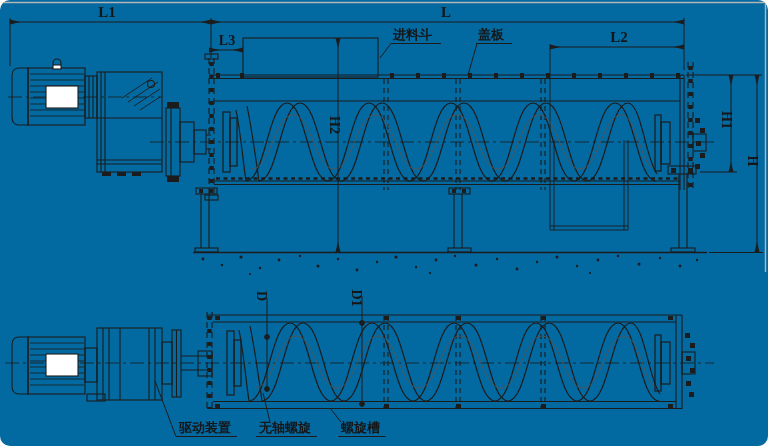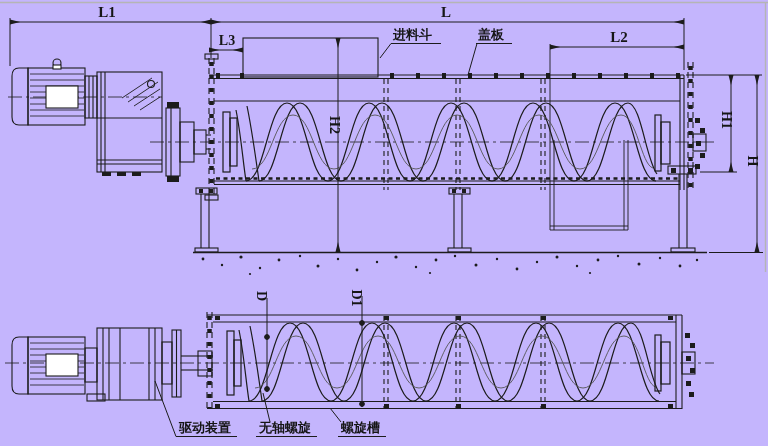--- a/index.html
+++ b/index.html
@@ -1,17 +1,17 @@
 <!DOCTYPE html>
 <html><head>
 <meta charset="utf-8">
 <style>
   html,body{margin:0;padding:0;background:#ffffff;}
-  #stage{position:relative;width:768px;height:446px;background:#c4b5fd;overflow:hidden;
-         font-family:"Liberation Sans",sans-serif;}
+  #stage{position:relative;width:768px;height:446px;background:#0369a1;overflow:hidden;
+         font-family:"Liberation Sans",sans-serif;border-radius:10px;}
   svg{position:absolute;left:0;top:0;}
   text{fill:#161616;}
   .dim-label{font-family:"Liberation Serif","DejaVu Serif",serif;font-size:15px;font-weight:600;}
   .dim-label-sm{font-family:"Liberation Serif","DejaVu Serif",serif;font-size:14px;font-weight:600;}
   .cn-label{font-family:"DejaVu Sans","Liberation Sans",sans-serif;font-size:13px;font-weight:700;}
 </style>
 </head>
 <body>
 
 <div id="stage">

